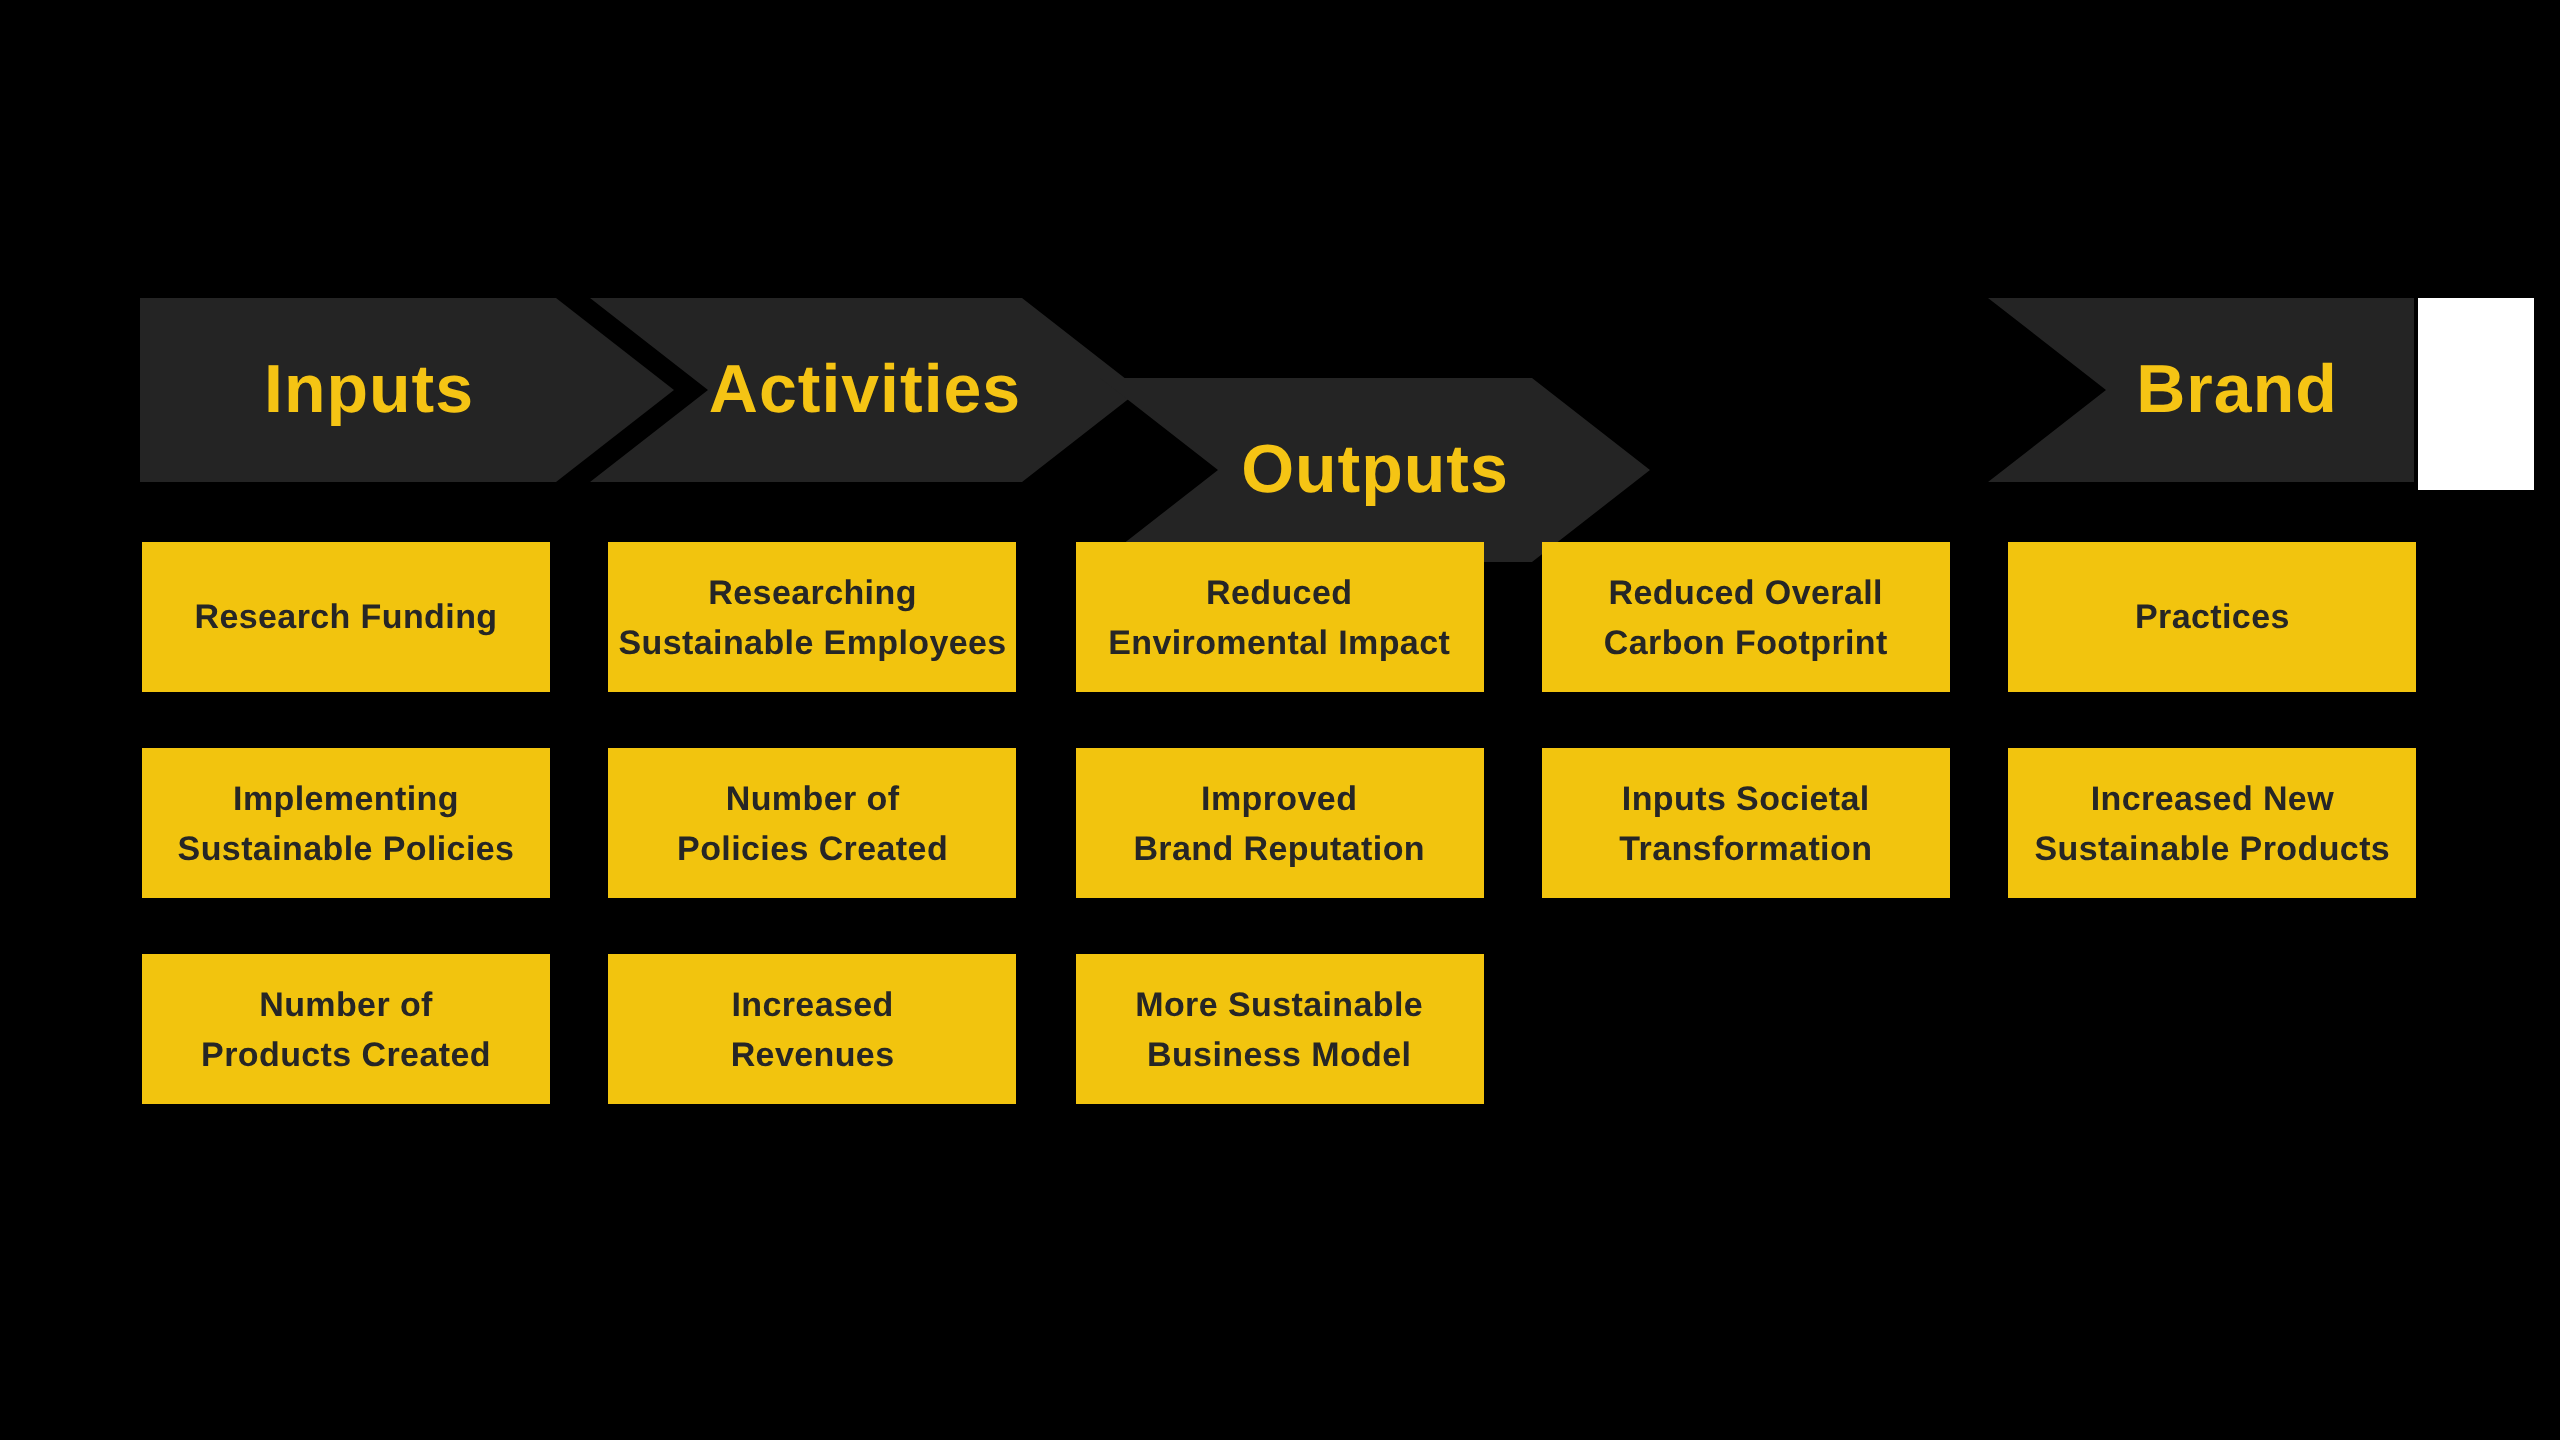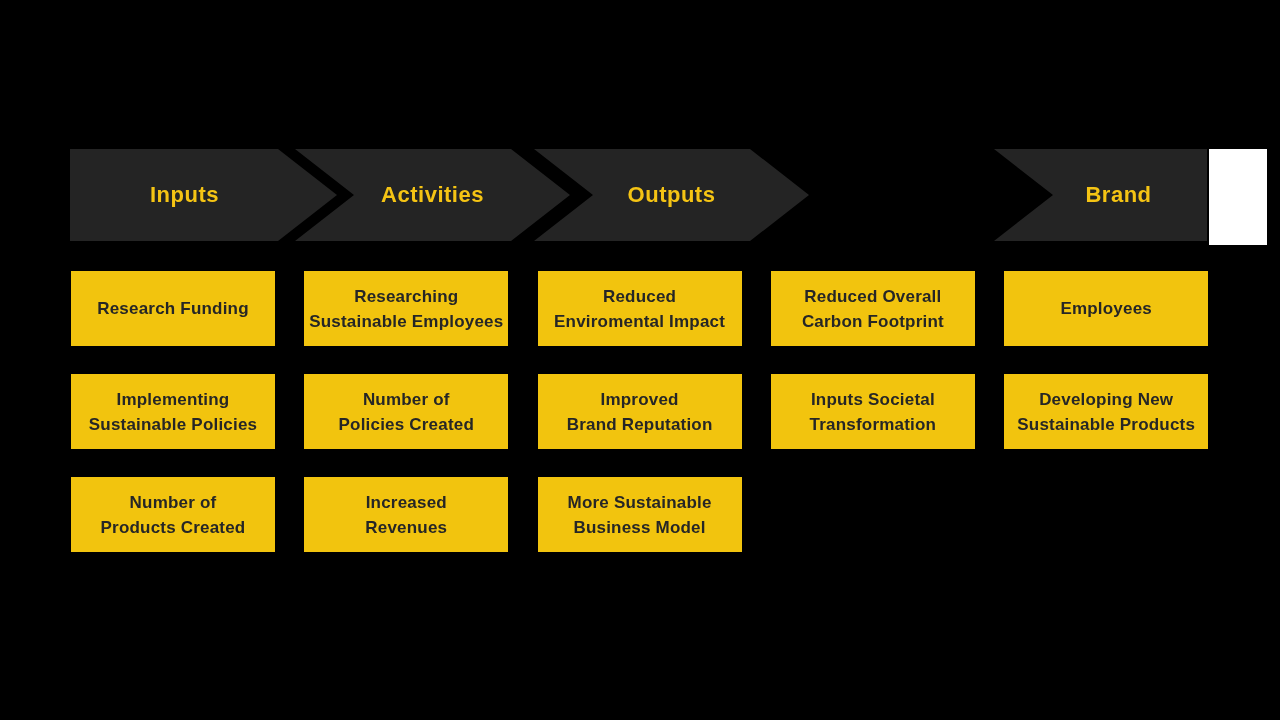--- a/index.html
+++ b/index.html
@@ -7,29 +7,29 @@
     position:relative;width:1280px;height:720px;background:#000000;overflow:hidden;
     font-family:"Liberation Sans", sans-serif;
   }
   
   .header-band{position:absolute;left:70px;top:149px;width:1137px;height:92px;}
   .stage{
     position:absolute;top:0;height:92px;background:#242424;
     display:flex;align-items:center;justify-content:center;
   }
   .stage-label{
-    color:#F5C414;font-size:22px;font-weight:bold;letter-spacing:.5px;white-space:nowrap;
+    color:#F5C414;font-size:34px;font-weight:bold;letter-spacing:.5px;white-space:nowrap;
   }
   .stage-inputs{left:0;width:267px;
     clip-path:polygon(0 0,208px 0,267px 50%,208px 100%,0 100%);
     padding-right:38px;box-sizing:border-box;}
   .stage-activities{left:225px;width:275px;
     clip-path:polygon(0 0,216px 0,275px 50%,216px 100%,0 100%,59px 50%);}
-  .stage-outputs{left:464px;width:275px;
-    clip-path:polygon(0 0,216px 0,275px 50%,216px 100%,0 100%,59px 50%);}
+  .stage-outputs{left:480px;width:275px;
+    clip-path:polygon(0 0,216px 0,275px 50%,216px 100%,0 100%,59px 50%);margin-top:40px;}
   .stage-outcomes{left:691px;width:275px;
     clip-path:polygon(0 0,216px 0,275px 50%,216px 100%,0 100%,59px 50%);}
   .stage-impact{left:924px;width:213px;
     clip-path:polygon(0 0,213px 0,213px 100%,0 100%,59px 50%);
     padding-left:36px;box-sizing:border-box;}
   
   .white-box{position:absolute;left:1209px;top:149px;width:58px;height:96px;background:#ffffff;}
   
   .matrix{
     position:absolute;left:71px;top:271px;
@@ -81,41 +81,41 @@
     <div class="item-box">
       <span class="item-label">Reduced
 Enviromental Impact</span>
     </div>
     <div class="item-box">
       <span class="item-label">Reduced Overall
 Carbon Footprint</span>
     </div>
 
     <div class="item-box">
-      <span class="item-label">Employees</span>
+      <span class="item-label">Practices</span>
     </div>
     <div class="item-box">
       <span class="item-label">Implementing
 Sustainable Policies</span>
     </div>
     <div class="item-box">
       <span class="item-label">Number of
 Policies Created</span>
     </div>
     <div class="item-box">
       <span class="item-label">Improved
 Brand Reputation</span>
     </div>
     <div class="item-box">
       <span class="item-label">Inputs Societal
 Transformation</span>
     </div>
 
     <div class="item-box">
-      <span class="item-label">Developing New
+      <span class="item-label">Increased New
 Sustainable Products</span>
     </div>
     <div class="item-box">
       <span class="item-label">Number of
 Products Created</span>
     </div>
     <div class="item-box">
       <span class="item-label">Increased
 Revenues</span>
     </div>

